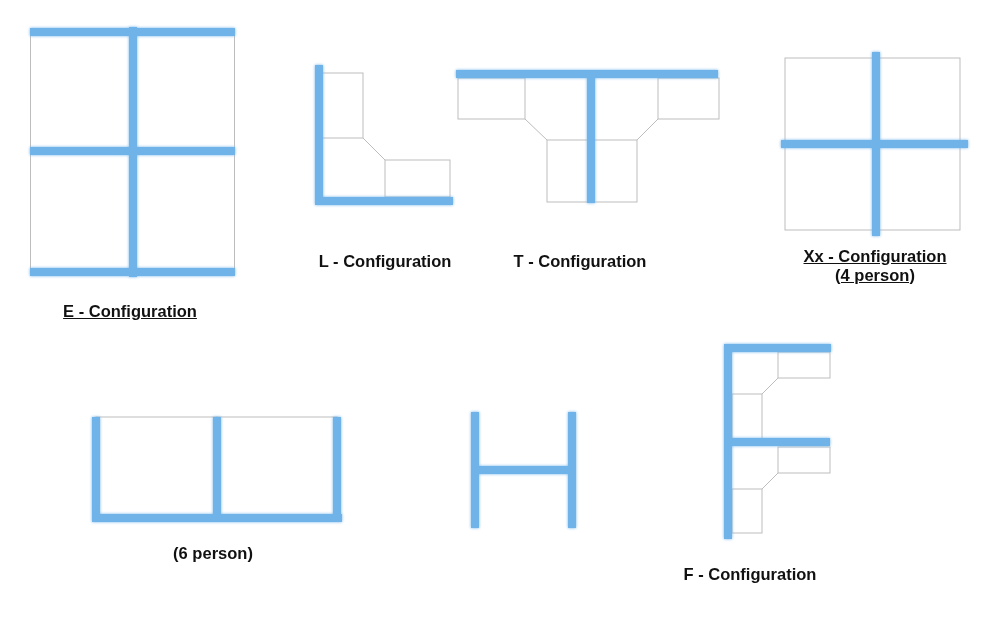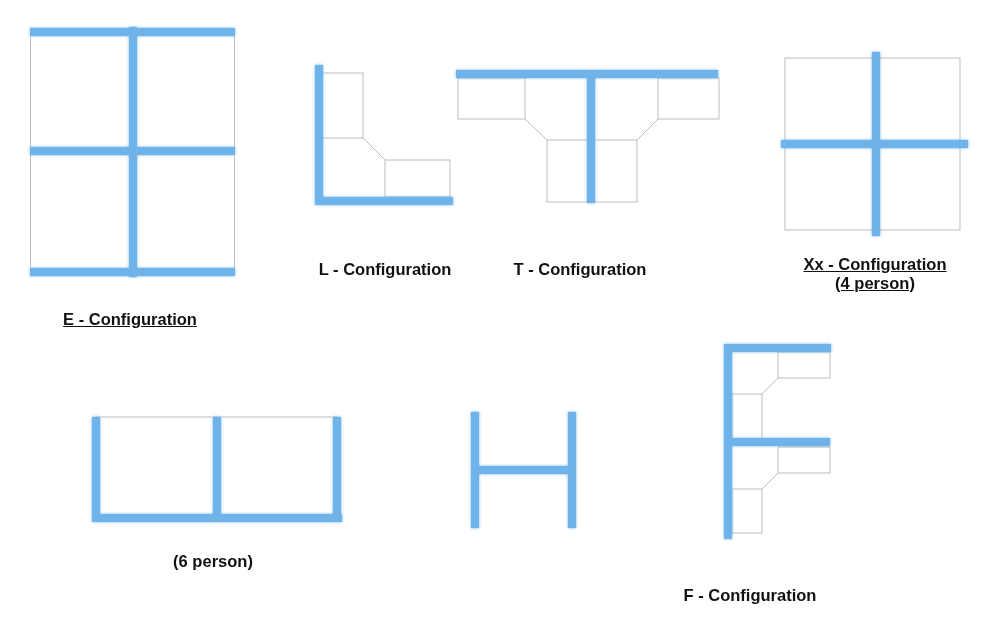--- a/index.html
+++ b/index.html
@@ -31,21 +31,20 @@
   }
   .label{
     position:absolute;
     transform:translateX(-50%);
     text-align:center;
     font-weight:bold;
     font-size:16.5px;
     line-height:19px;
     color:var(--text);
     white-space:nowrap;
-    margin-top:8px;
   }
   .label .line{display:block;}
 </style>
 </head>
 <body>
 
 <svg width="0" height="0" style="position:absolute" aria-hidden="true">
   <defs>
     <filter id="glow" x="-30%" y="-30%" width="160%" height="160%">
       <feGaussianBlur in="SourceGraphic" stdDeviation="1.5" result="b"></feGaussianBlur>
@@ -167,17 +166,17 @@
         <line x1="65" y1="137" x2="49" y2="153"></line>
         <rect x="19" y="153" width="30" height="44"></rect>
       </g>
       <g class="blue-bar" filter="url(#glow)">
         <line x1="15" y1="9" x2="15" y2="203"></line>
         <line x1="11" y1="12" x2="118" y2="12"></line>
         <line x1="11" y1="106" x2="117" y2="106"></line>
       </g>
     </svg>
   </div>
-  <div class="label" style="left:750px;top:578px;">
+  <div class="label" style="left:750px;top:565px;">
     <span class="line">F - Configuration</span>
   </div>
 
 </div>
 
 </body></html>

